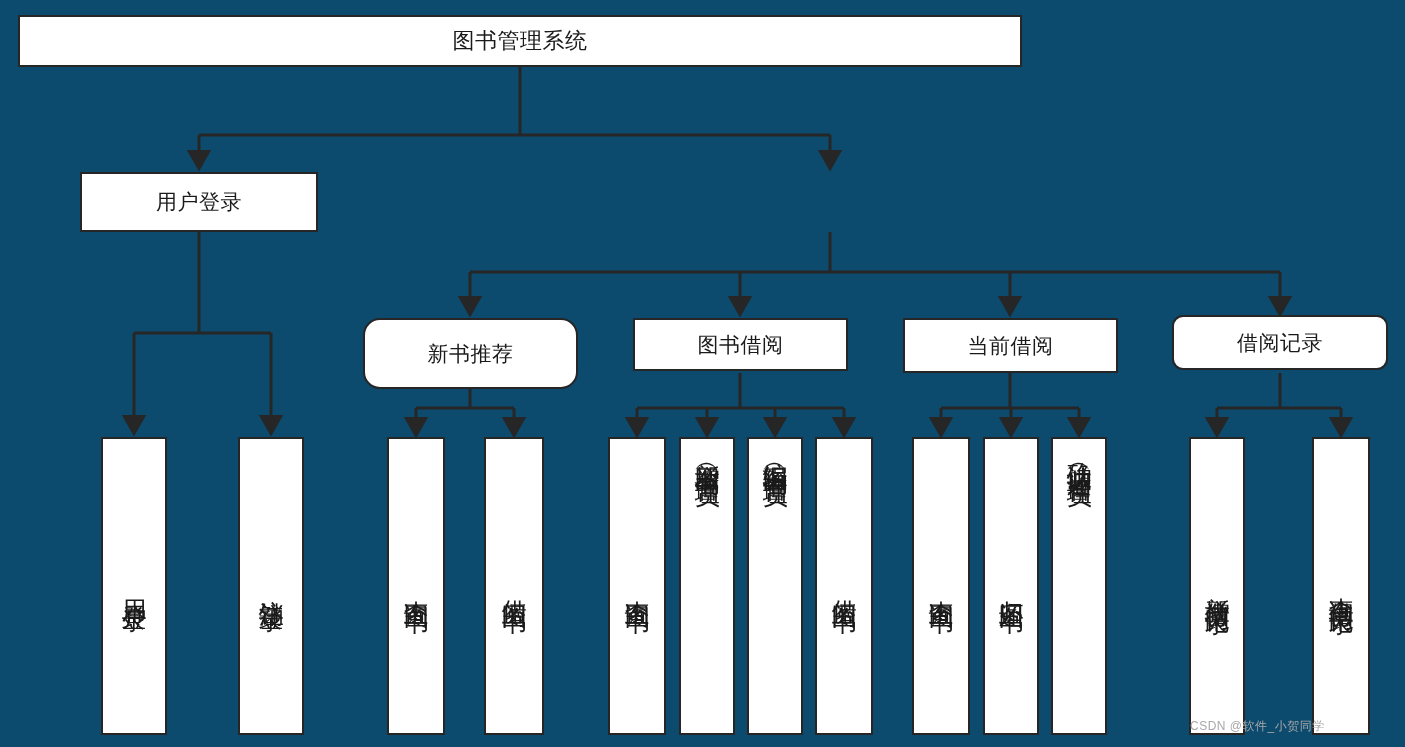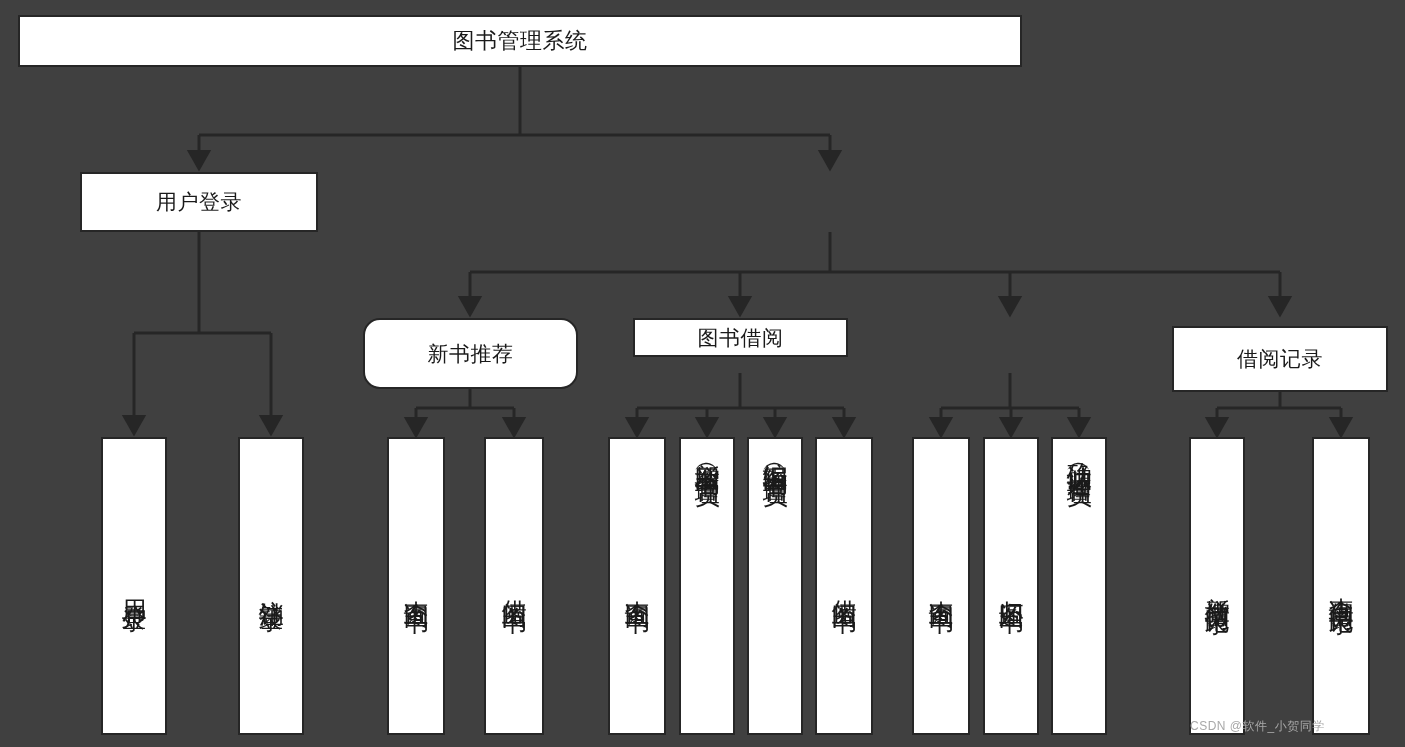--- a/index.html
+++ b/index.html
@@ -8,21 +8,21 @@
     padding: 0;
     background: #ffffff;
   }
   body {
     font-family: "Liberation Sans", "DejaVu Sans", sans-serif;
   }
   #diagram-canvas {
     position: relative;
     width: 1405px;
     height: 747px;
-    background: #404040;
+    background: #0c4a6e;
     overflow: hidden;
   }
   #edge-layer {
     position: absolute;
     left: 0;
     top: 0;
     width: 1405px;
     height: 747px;
     pointer-events: none;
   }
@@ -147,24 +147,27 @@
     <span class="node-label">图书管理系统</span>
   </div>
 
   <div class="node h" style="left: 80px; top: 172px; width: 238px; height: 60px;">
     <span class="node-label">用户登录</span>
   </div>
 
   <div class="node h" style="left: 363px; top: 318px; width: 215px; height: 71px; border-radius: 17px;">
     <span class="node-label">新书推荐</span>
   </div>
-  <div class="node h" style="left: 633px; top: 318px; width: 215px; height: 39px;">
+  <div class="node h" style="left: 633px; top: 318px; width: 215px; height: 53px;">
     <span class="node-label">图书借阅</span>
   </div>
-  <div class="node h" style="left: 1172px; top: 326px; width: 216px; height: 66px;">
+  <div class="node h" style="left: 903px; top: 318px; width: 215px; height: 55px;">
+    <span class="node-label">当前借阅</span>
+  </div>
+  <div class="node h" style="left: 1172px; top: 315px; width: 216px; height: 55px; border-radius: 11px;">
     <span class="node-label">借阅记录</span>
   </div>
 
   <div class="node v centered" style="left: 101px; top: 437px; width: 66px; height: 298px;">
     <span class="node-label">用户登录</span>
   </div>
   <div class="node v centered" style="left: 238px; top: 437px; width: 66px; height: 298px;">
     <span class="node-label">注销登录</span>
   </div>
   <div class="node v centered" style="left: 387px; top: 437px; width: 58px; height: 298px;">

